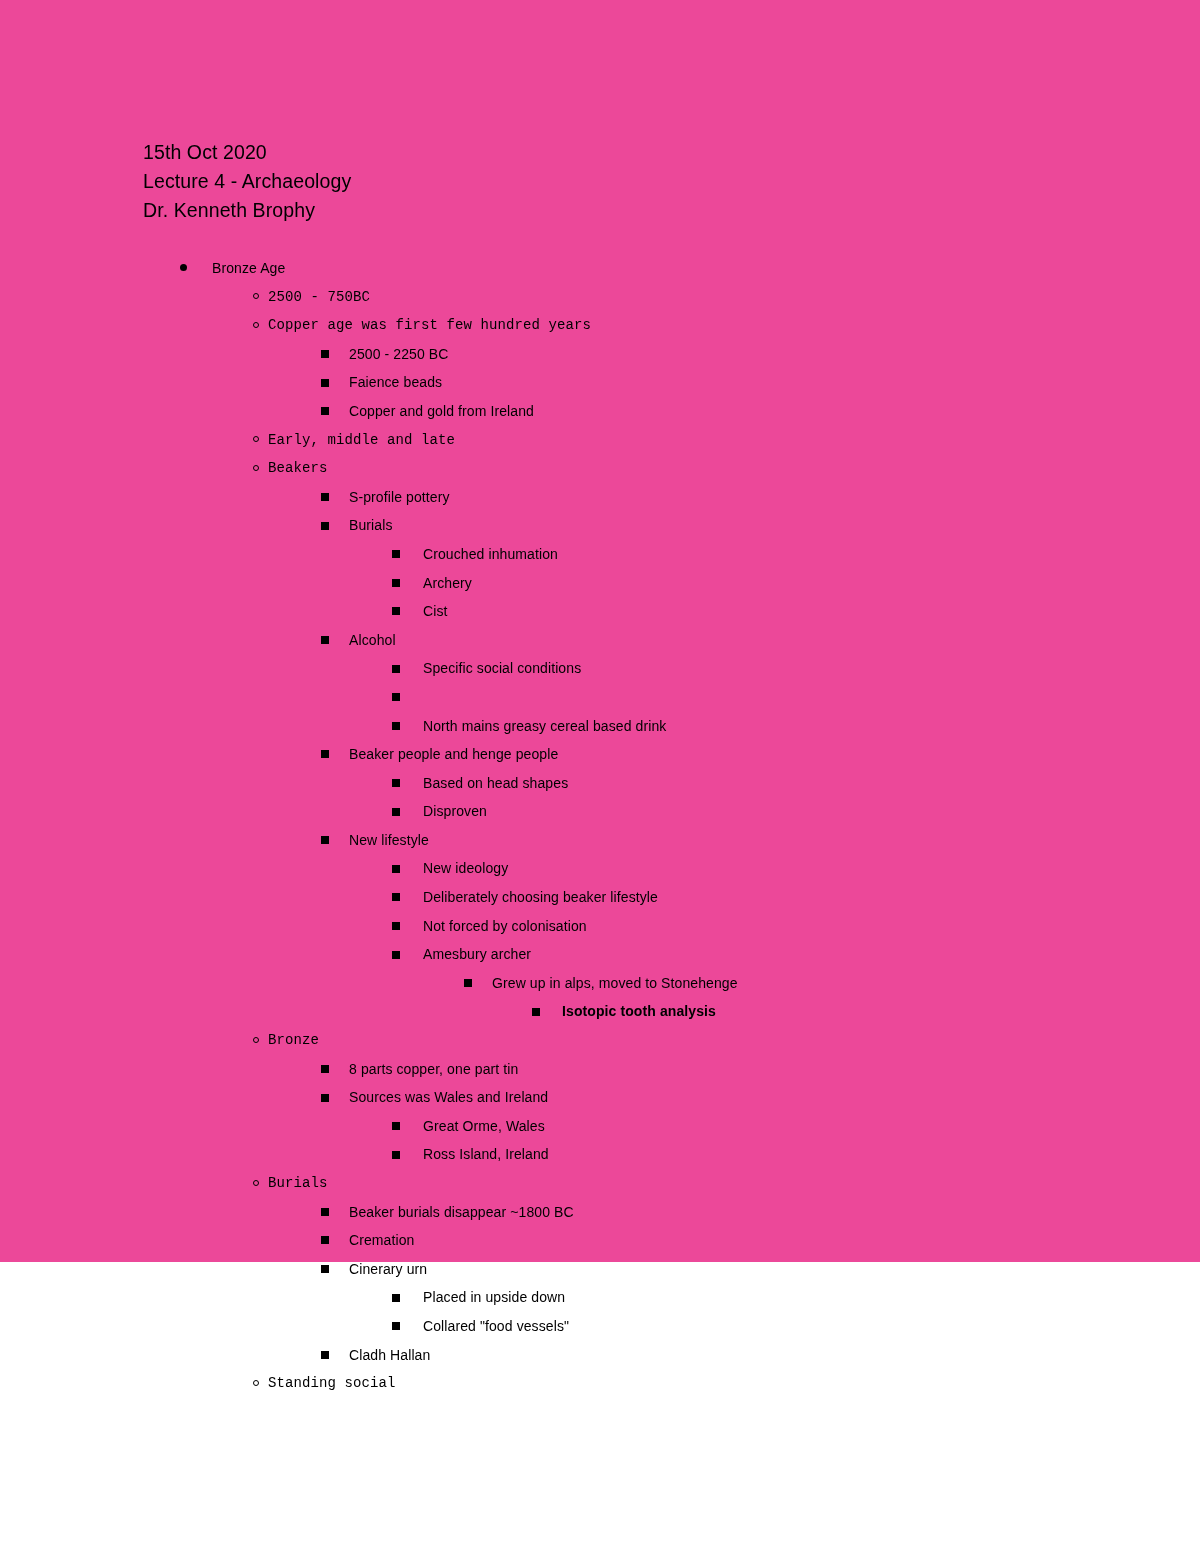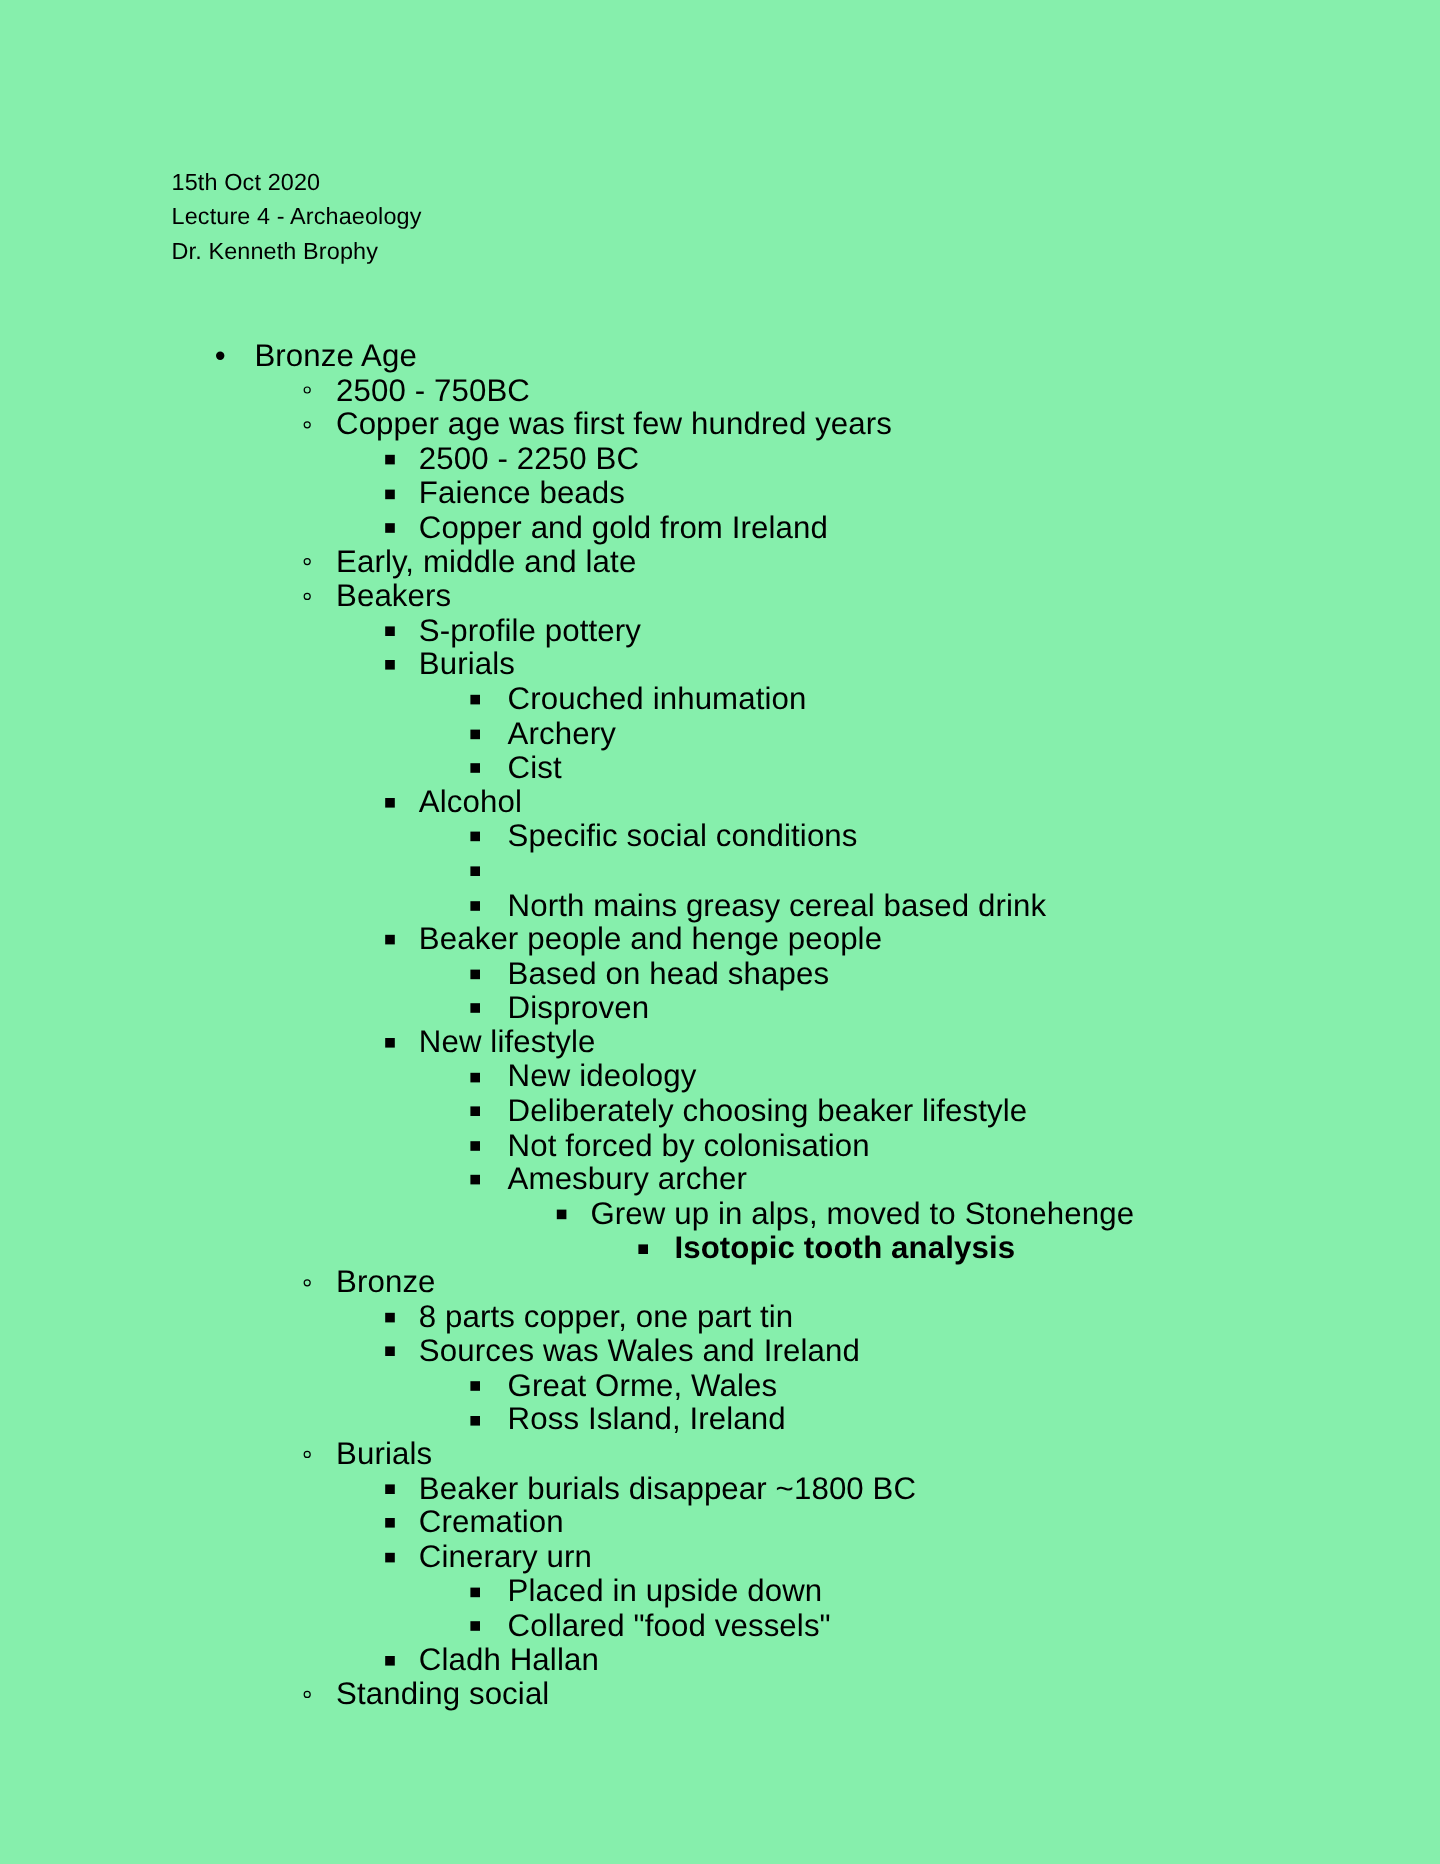--- a/index.html
+++ b/index.html
@@ -13,22 +13,22 @@
     height: 1553px;
     font-family: "Liberation Sans", sans-serif;
     color: #000000;
     -webkit-font-smoothing: none;
     overflow: hidden;
   }
 
   .page {
     position: relative;
     width: 1200px;
-    height: 1553px;
-    background: #86efac;
+    height: 1262px;
+    background: #ec4899;
     box-sizing: border-box;
   }
 
   
   .header {
     position: absolute;
     left: 143px;
     top: 138px;
     font-size: 19.5px;
     line-height: 29.2px;
@@ -36,24 +36,23 @@
     white-space: nowrap;
   }
   .header-line { display: block; }
 
   
   .outline {
     position: absolute;
     left: 0;
     top: 254px;
     width: 1200px;
-    font-size: 26px;
+    font-size: 14px;
     line-height: 28.6px;
     letter-spacing: 0.1px;
-    margin-top: 28px;
   }
 
   .item {
     position: relative;
     height: 28.6px;
     white-space: nowrap;
   }
 
   .bullet {
     position: absolute;
@@ -95,21 +94,21 @@
     height: 8px;
     background: #000;
     vertical-align: middle;
     margin-bottom: 2px;
   }
 
   
   .lvl-1 > .bullet { left: 180px; }
   .lvl-1 > .label  { left: 212px; }
   .lvl-2 > .bullet { left: 253px; }
-  .lvl-2 > .label  { left: 280px; }
+  .lvl-2 > .label  { left: 268px; font-family: Liberation Mono, monospace; }
   .lvl-3 > .bullet { left: 321px; }
   .lvl-3 > .label  { left: 349px; }
   .lvl-4 > .bullet { left: 392px; }
   .lvl-4 > .label  { left: 423px; text-align: center; }
   .lvl-5 > .bullet { left: 464px; }
   .lvl-5 > .label  { left: 492px; }
   .lvl-6 > .bullet { left: 532px; }
   .lvl-6 > .label  { left: 562px; font-weight: bold; }
 </style>
 </head>

